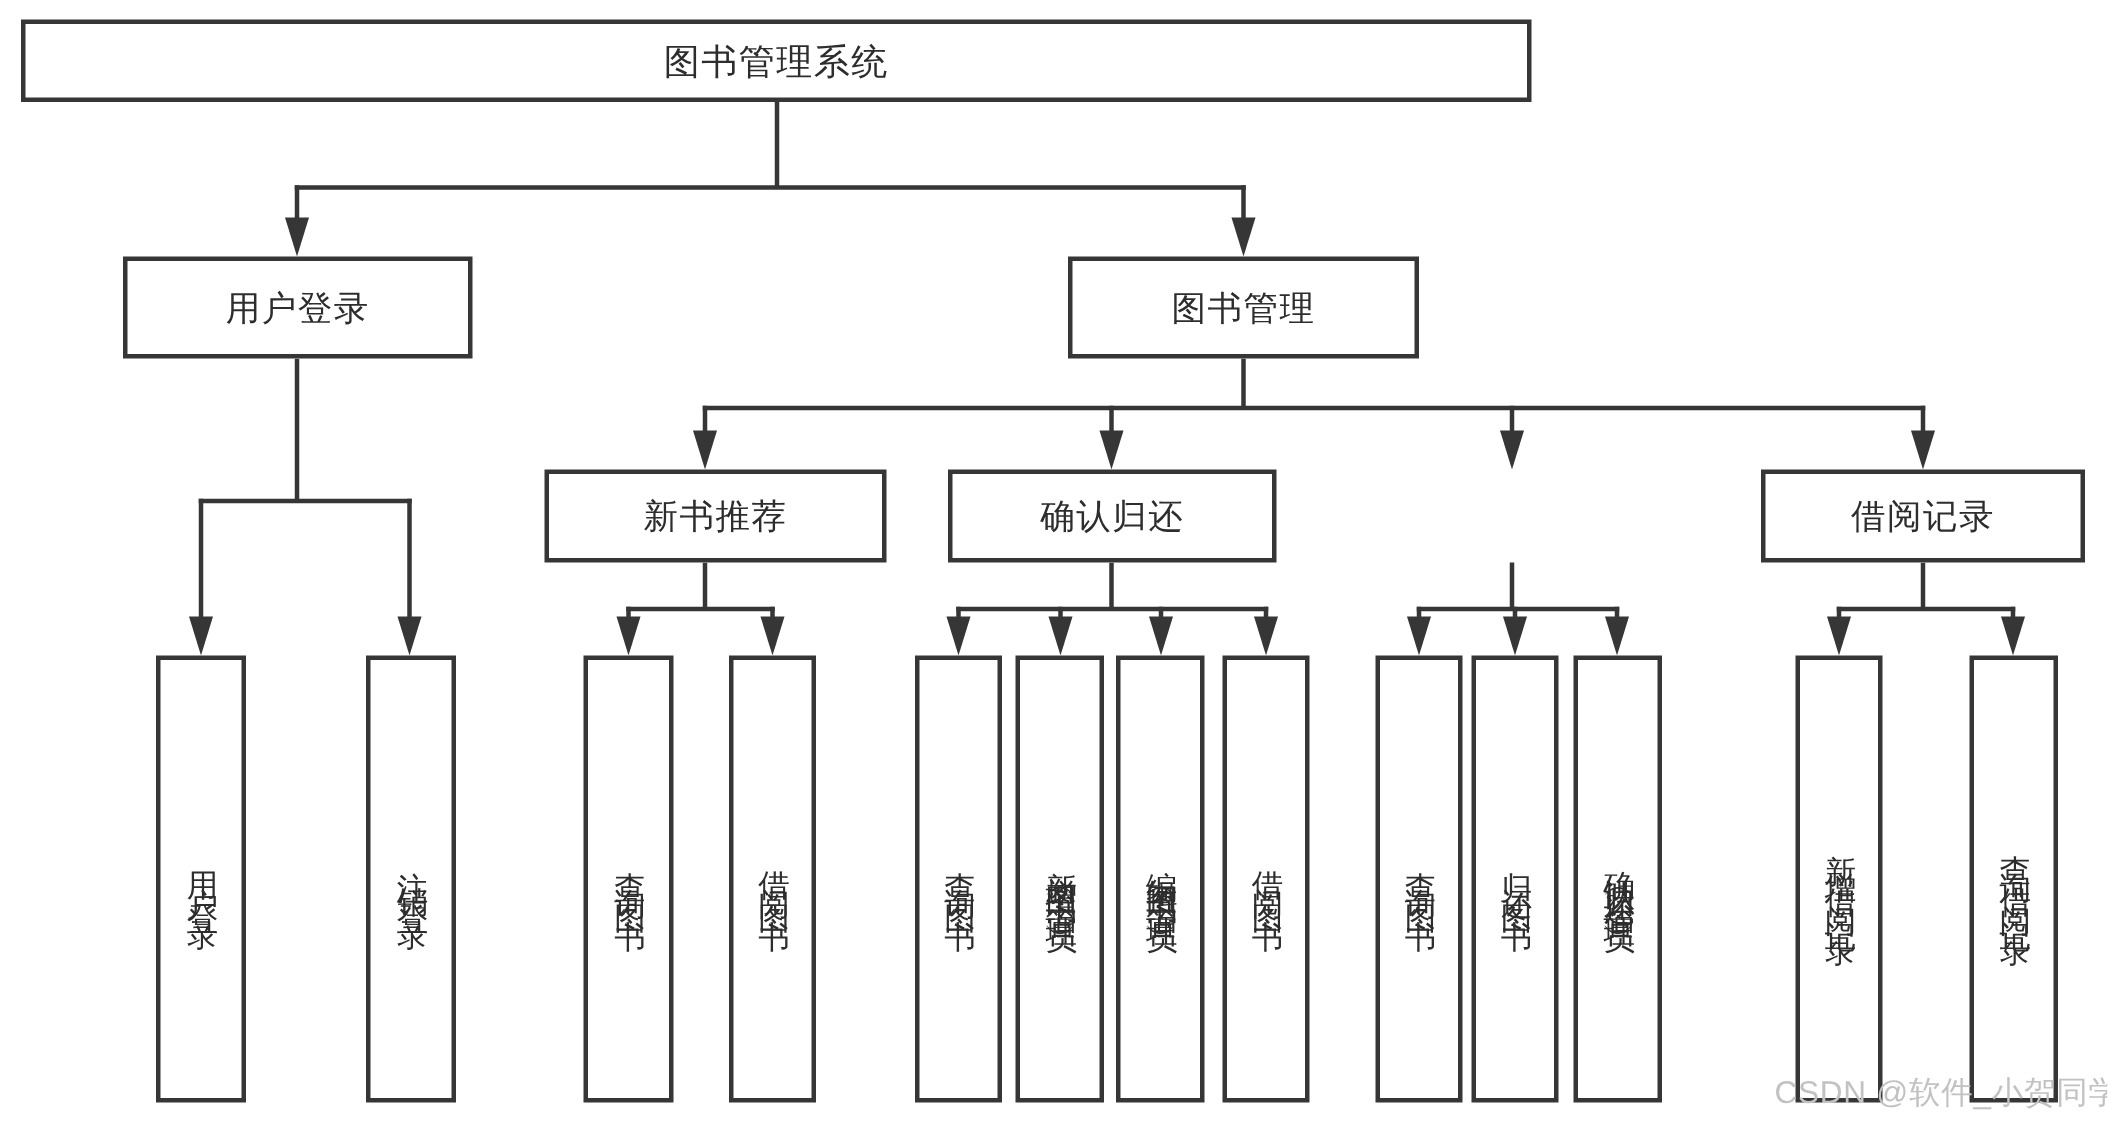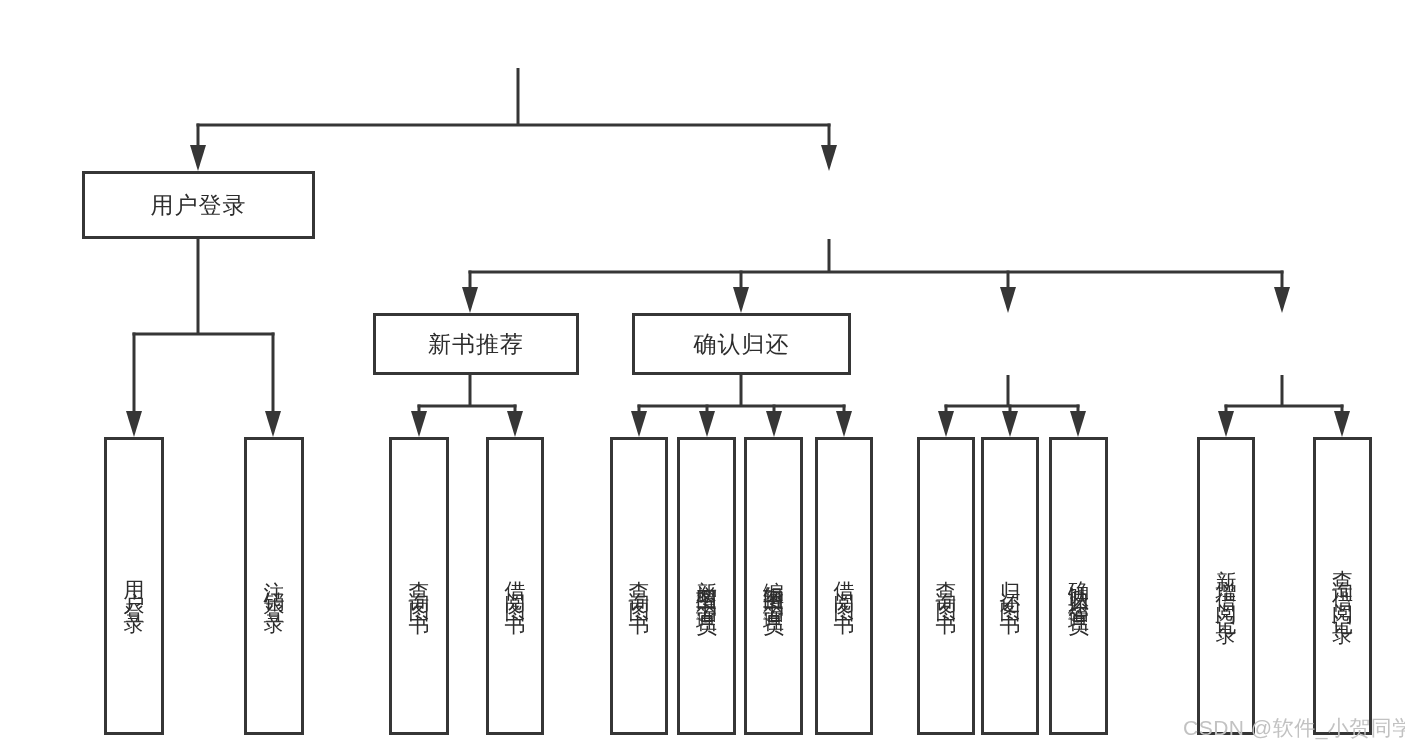--- a/index.html
+++ b/index.html
@@ -103,30 +103,39 @@
     <polygon class="ah" points="1070,411 1086,411 1078,437"></polygon>
 
     <path class="cl" d="M1282 375 V406"></path>
     <path class="cl" d="M1224.5 406 H1343.5"></path>
     <path class="cl" d="M1226 404.5 V418"></path>
     <polygon class="ah" points="1218,411 1234,411 1226,437"></polygon>
     <path class="cl" d="M1342 404.5 V418"></path>
     <polygon class="ah" points="1334,411 1350,411 1342,437"></polygon>
   </svg>
 
+  <div class="box hbox root" style="left:14px;top:13px;width:1007px;height:55px;">
+    <span>图书管理系统</span>
+  </div>
 
   <div class="box hbox" style="left:82px;top:171px;width:233px;height:68px;">
     <span>用户登录</span>
   </div>
+  <div class="box hbox" style="left:712px;top:171px;width:234px;height:68px;">
+    <span>图书管理</span>
+  </div>
 
-  <div class="box hbox" style="left:373px;top:313px;width:206px;height:62px;">
+  <div class="box hbox" style="left:363px;top:313px;width:228px;height:62px;">
     <span>新书推荐</span>
   </div>
   <div class="box hbox" style="left:632px;top:313px;width:219px;height:62px;">
     <span>确认归还</span>
+  </div>
+  <div class="box hbox" style="left:1174px;top:313px;width:216px;height:62px;">
+    <span>借阅记录</span>
   </div>
 
   <div class="box vbox" style="left:104px;top:437px;width:60px;height:298px;">
     <span class="vlabel">用户登录</span>
   </div>
   <div class="box vbox" style="left:244px;top:437px;width:60px;height:298px;">
     <span class="vlabel">注销登录</span>
   </div>
 
   <div class="box vbox" style="left:389px;top:437px;width:60px;height:298px;">

